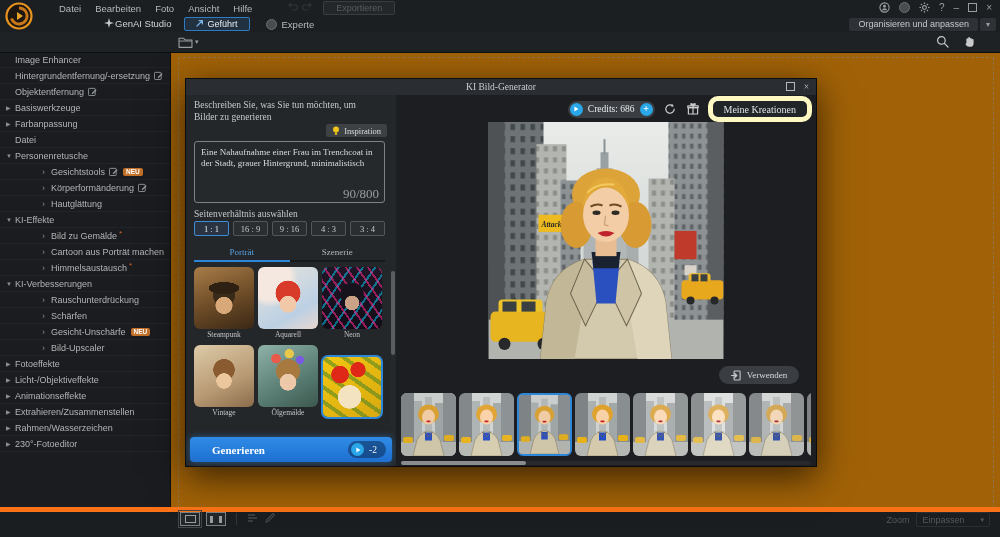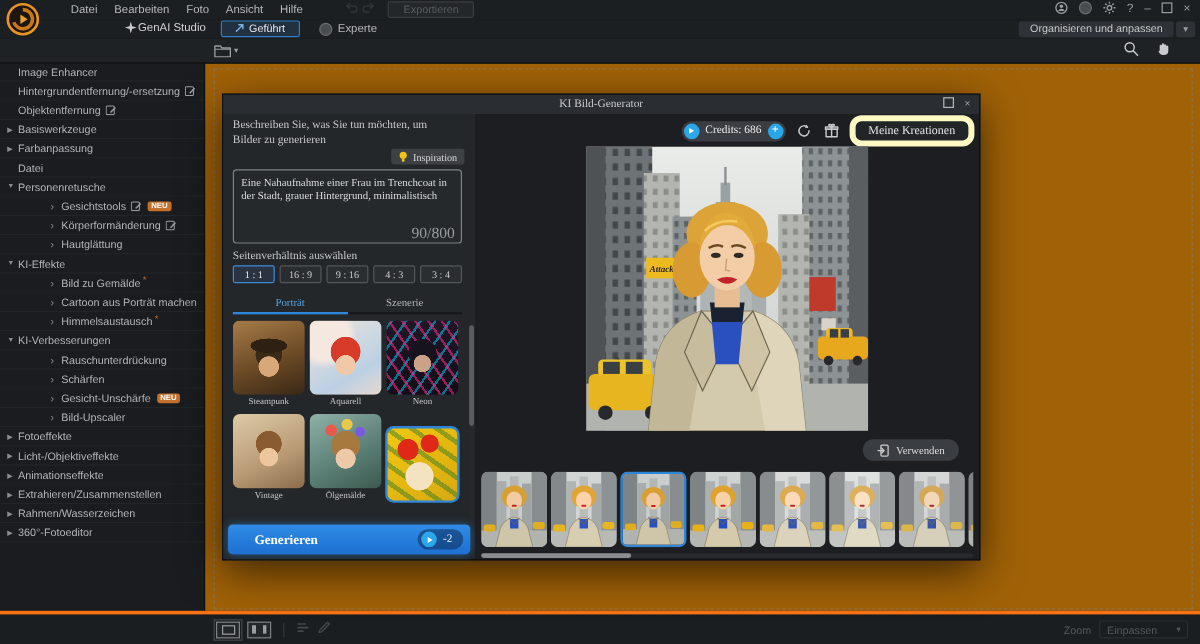--- a/index.html
+++ b/index.html
@@ -133,21 +133,21 @@
      display:flex;align-items:center;justify-content:center;gap:6px;font-size:9px;color:#dadcde;}
   .strip{position:absolute;left:5px;right:5px;top:298px;height:63px;display:flex;gap:3px;overflow:hidden;}
   .strip-thumb{width:55px;height:63px;border-radius:6px;overflow:hidden;flex:none;background:#2a2d30;box-sizing:border-box;}
   .strip-thumb.selected{border:2px solid #2e86d8;}
   .strip-thumb svg{width:100%;height:100%;display:block;}
   .tv1{filter:brightness(1.04);} .tv3{filter:contrast(1.08);} .tv4{filter:saturate(.8) brightness(1.07);}
   .tv5{filter:saturate(.7) brightness(1.1);} .tv6{filter:saturate(.72) brightness(1.05);} .tv7{filter:saturate(.8);}
   .scrollbar-h{position:absolute;left:5px;right:5px;top:366px;height:4px;background:#27292c;border-radius:2px;}
   .scrollbar-h .hthumb{position:absolute;left:0;top:0;height:4px;width:125px;background:#8a8d90;border-radius:2px;}
   
-  .statusbar{position:absolute;left:0;right:0;bottom:0;height:25px;background:#1b1e21;border-top:3px solid #f97316;display:flex;align-items:center;}
+  .statusbar{position:absolute;left:0;right:0;bottom:0;height:25px;background:#1b1e21;border-top:5px solid #f97316;display:flex;align-items:flex-start;}
   .sb-left{display:flex;align-items:center;gap:6px;margin-left:180px;}
   .vico{width:18px;height:12px;border:1px solid #7e8184;background:#24272a;display:flex;align-items:center;justify-content:center;}
   .vico.active{outline:1px solid #44474a;outline-offset:1px;}
   .vico .inner{width:9px;height:6px;border:1px solid #9a9da0;}
   .vico .film{width:12px;height:7px;background:linear-gradient(90deg,#9a9da0 0 3px,#24272a 3px 9px,#9a9da0 9px 12px);}
   .gray-ico{color:#45484b;font-size:10px;}
   .sb-sep{width:1px;height:12px;background:#34373a;margin:0 4px;}
   .sb-right{margin-left:auto;display:flex;align-items:center;gap:7px;padding-right:10px;color:#55585c;font-size:9px;}
   .zoom-box{display:flex;align-items:center;gap:16px;border:1px solid #2c2f32;border-radius:2px;height:13px;padding:0 5px;color:#55585c;}
   svg .st{stroke:#c8cacc;fill:none;stroke-width:1.2;stroke-linecap:round;stroke-linejoin:round;}
@@ -374,21 +374,21 @@
       <div class="side-item">
         <span class="arrow">▶</span>
         <span class="side-label">Extrahieren/Zusammenstellen</span>
       </div>
       <div class="side-item">
         <span class="arrow">▶</span>
         <span class="side-label">Rahmen/Wasserzeichen</span>
       </div>
       <div class="side-item">
         <span class="arrow">▶</span>
-        <span class="side-label">360°-Fotoeditor</span>
+        <span class="side-label">230°-Fotoeditor</span>
       </div>
     </div>
 
   <div class="workarea">
     <div class="marquee"></div>
 
     <div class="dialog">
       <div class="dlg-title">
         <span>KI Bild-Generator</span>
         <span class="dlg-btns">

